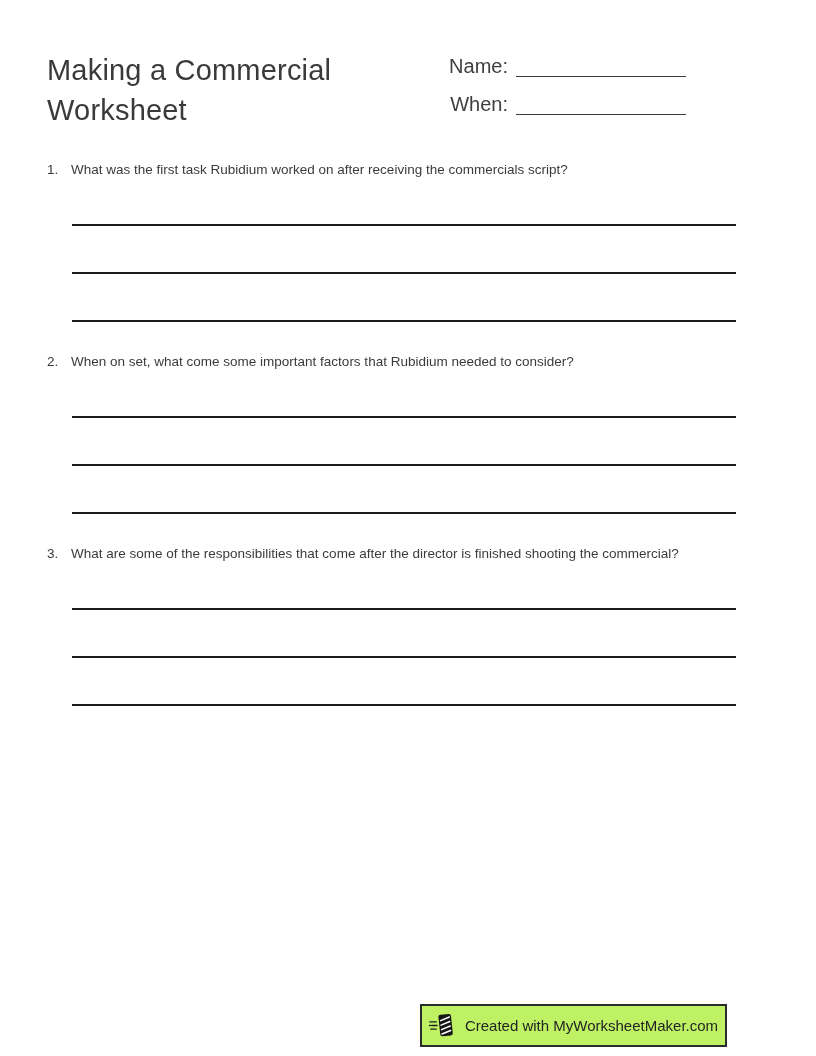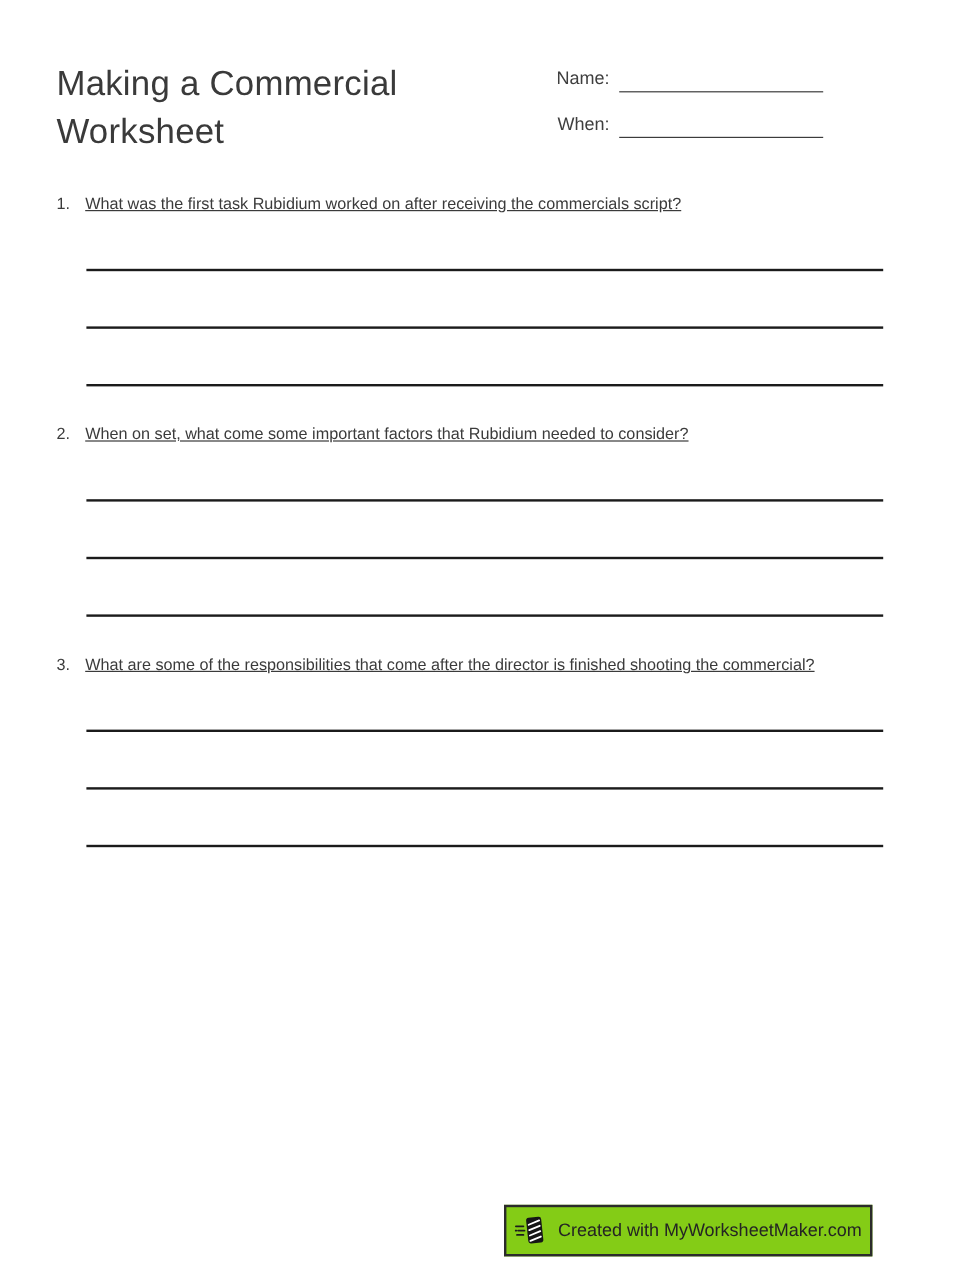--- a/index.html
+++ b/index.html
@@ -40,21 +40,21 @@
     padding-top: 2px;
   }
   .field-row {
     display: flex;
     align-items: flex-end;
     justify-content: flex-end;
     margin-bottom: 13px;
     height: 25px;
   }
   .field-label {
-    font-size: 15px;
+    font-size: 20px;
     color: #3f3f3f;
     margin-right: 8px;
     line-height: 22px;
   }
   .field-blank {
     display: inline-block;
     width: 170px;
     height: 21px;
     border-bottom: 1.5px solid #3c3c3c;
   }
@@ -74,40 +74,39 @@
     font-size: 13.5px;
     line-height: 17px;
     color: #3b3b3b;
   }
   .q-number {
     width: 24px;
     flex: 0 0 24px;
   }
   .q-text {
     flex: 1;
-    text-decoration: underline;
   }
   .answer-lines {
     margin-left: 25px;
   }
   .answer-line {
     height: 2px;
     background: #1b1b1b;
     margin-top: 46px;
   }
 
   
   .footer-badge {
     position: absolute;
     right: 9px;
     bottom: 9px;
     width: 303px;
     height: 39px;
     border: 2px solid #2b2b2b;
-    background: #84cc16;
+    background: #bef264;
     display: flex;
     align-items: center;
     justify-content: center;
     gap: 9px;
     box-sizing: content-box;
     margin-top: 36px;
   }
   .badge-logo {
     width: 27px;
     height: 29px;

